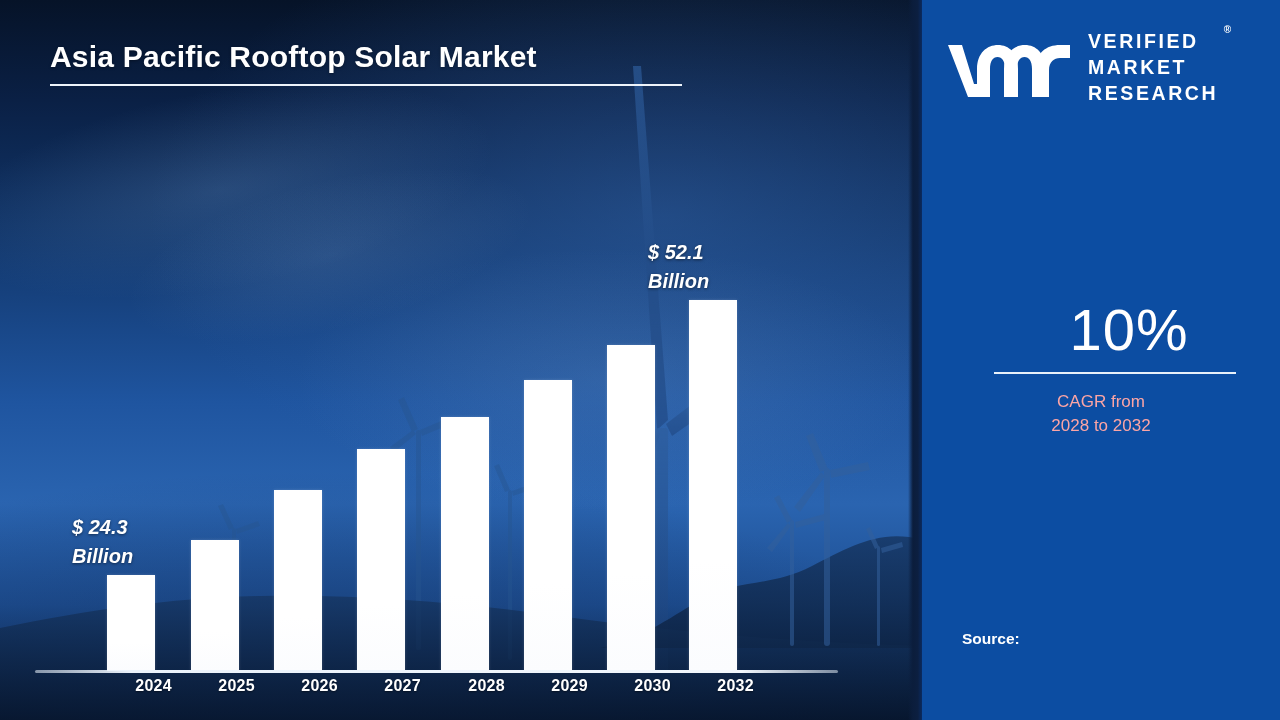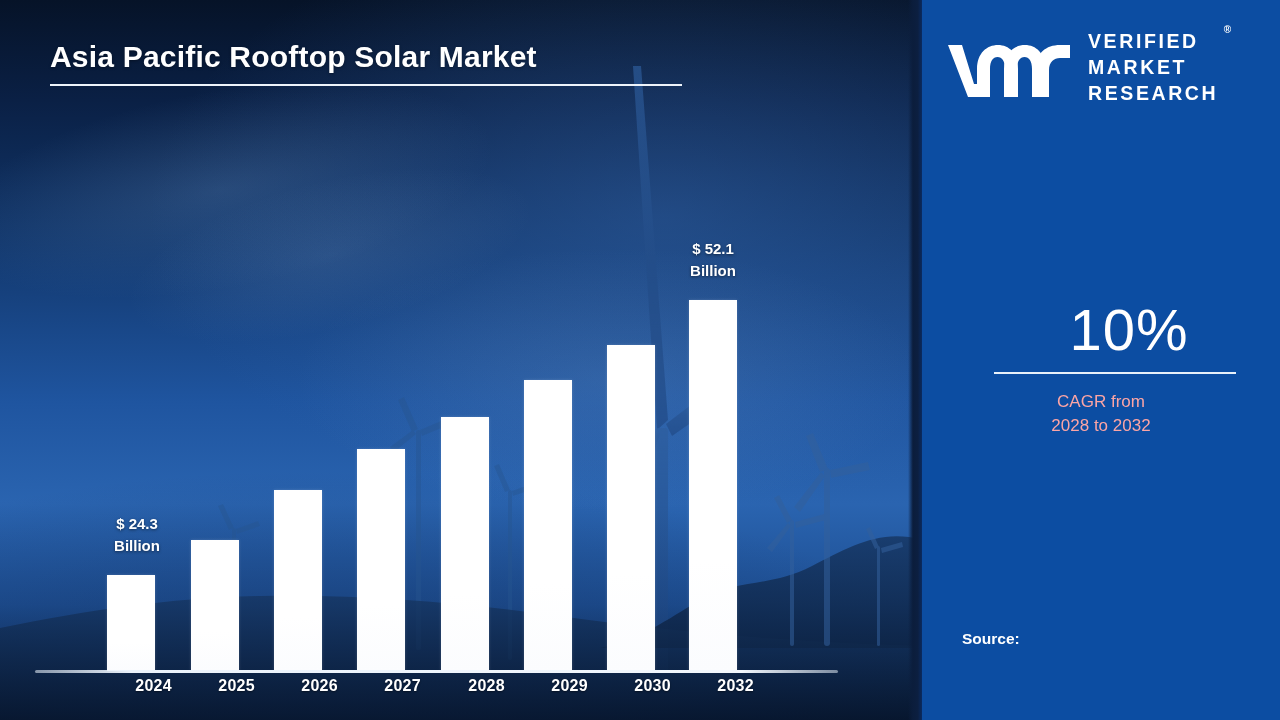--- a/index.html
+++ b/index.html
@@ -67,23 +67,24 @@
     position:absolute; left:35px; top:670px; width:803px; height:3px;
     background:linear-gradient(90deg, rgba(235,243,252,0.55) 0%, #eaf2fb 12%, #f2f7fd 88%, rgba(235,243,252,0.5) 100%);
     border-radius:2px;
   }
   .tick-label {
     position:absolute; top:677px; width:80px; text-align:right;
     font-size:16px; font-weight:bold; color:#ffffff; letter-spacing:0.3px;
     text-shadow:0 1px 2px rgba(0,0,0,0.45);
   }
   .value-label {
-    position:absolute; width:130px; text-align:center;
-    font-size:15px; font-weight:bold; color:#ffffff; line-height:1.45;
+    position:absolute; width:130px; 
+    font-size:20px; font-weight:bold; color:#ffffff; line-height:1.45;
     text-shadow:0 1px 3px rgba(0,0,0,0.5);
+    font-style:italic;
   }
 
   
   .divider-strip {
     position:absolute; left:908px; top:0; width:14px; height:720px;
     background:linear-gradient(90deg, rgba(6,18,40,0.0) 0%, #0b1d3c 35%, #0c1f40 70%, #0a2a60 100%);
   }
   .right-panel {
     position:absolute; left:922px; top:0; width:358px; height:720px;
     background:#0c4da2;

